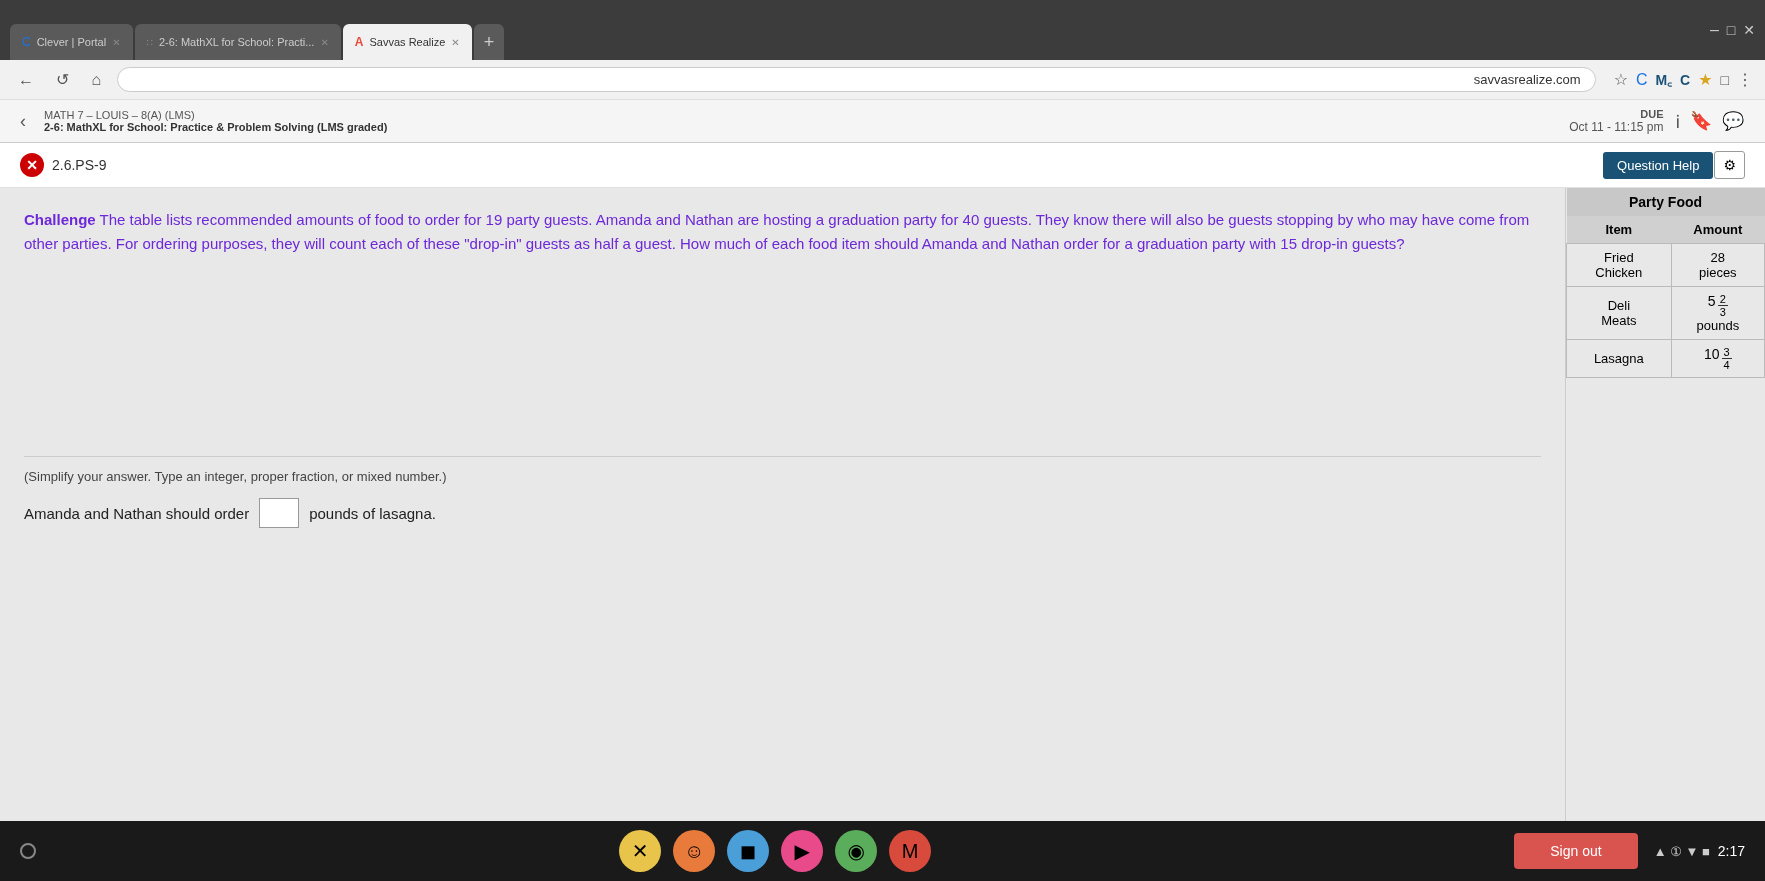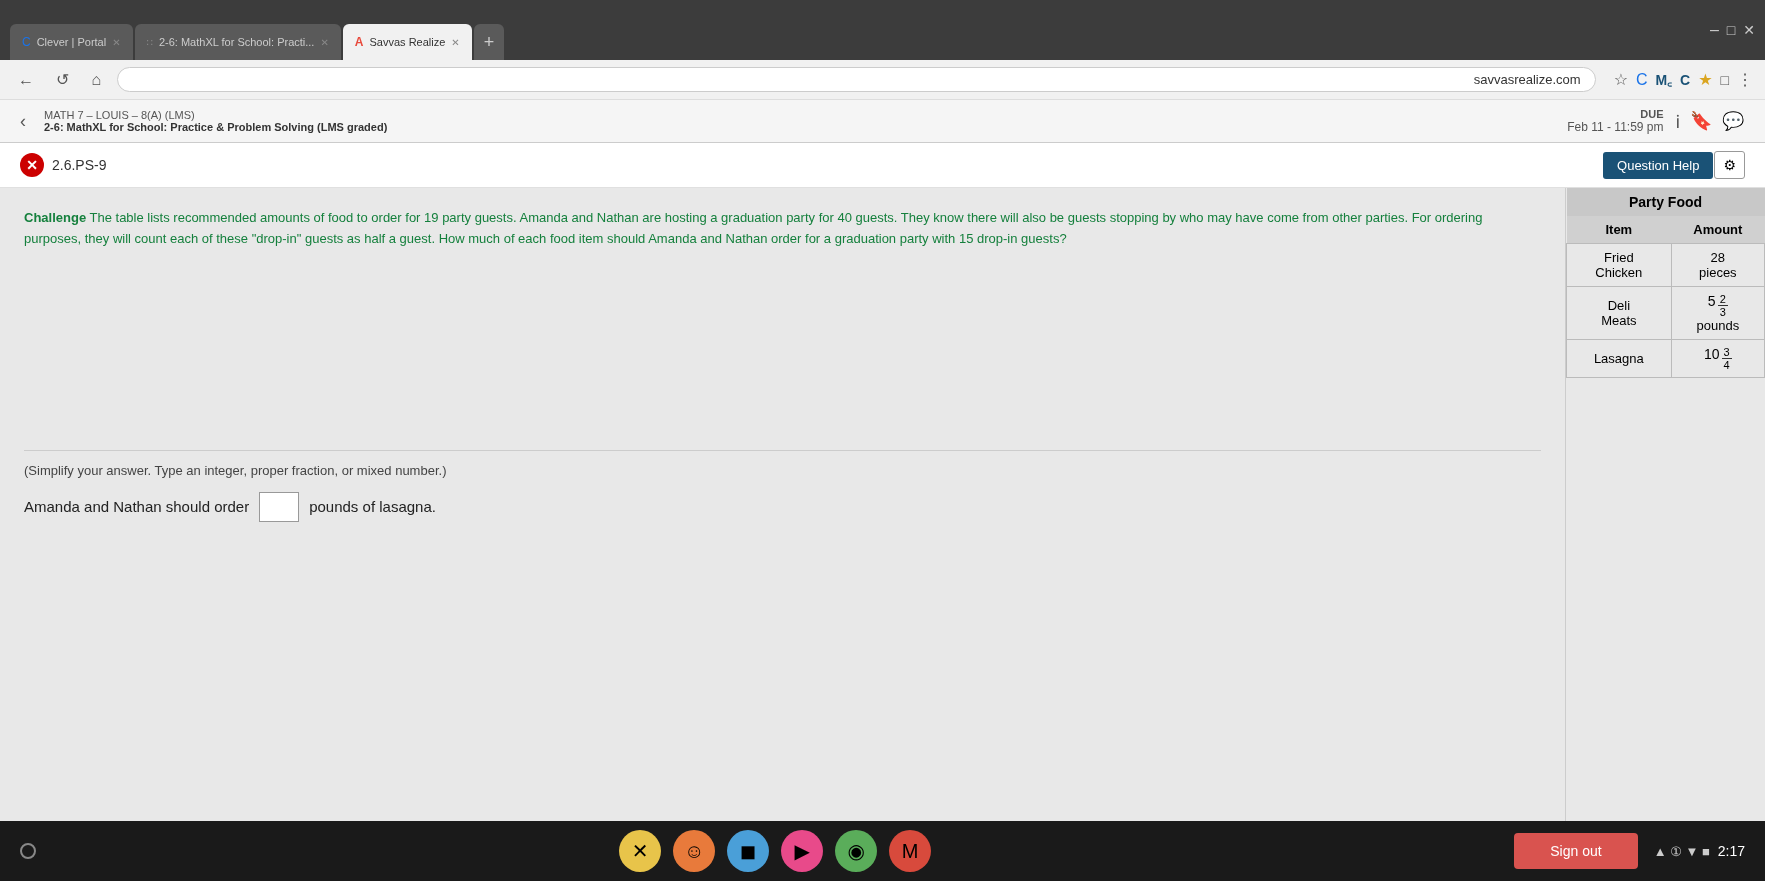--- a/index.html
+++ b/index.html
@@ -186,23 +186,23 @@
       height: 100%;
     }
 
     .question-text-area {
       flex: 1;
       padding: 20px 24px;
       overflow-y: auto;
     }
 
     .challenge-text {
-      font-size: 13px;
+      font-size: 15px;
       line-height: 1.6;
-      color: #15803d;
+      color: #6d28d9;
     }
     .challenge-bold {
       font-weight: bold;
     }
 
     .divider-line {
       border: none;
       border-top: 1px solid #ccc;
       margin: 12px 0;
     }
@@ -399,21 +399,21 @@
     <div class="app-header-left">
       <span class="back-arrow">‹</span>
       <div class="breadcrumb-container">
         <div class="breadcrumb-top">MATH 7 – LOUIS – 8(A) (LMS)</div>
         <div class="breadcrumb-main">2-6: MathXL for School: Practice &amp; Problem Solving (LMS graded)</div>
       </div>
     </div>
     <div class="app-header-right">
       <div class="due-info">
         <div class="due-label">DUE</div>
-        <div>Feb 11 - 11:59 pm</div>
+        <div>Oct 11 - 11:15 pm</div>
       </div>
       <div class="header-icons">
         <button class="header-icon-btn">ℹ</button>
         <button class="header-icon-btn">🔖</button>
         <button class="header-icon-btn">💬</button>
       </div>
     </div>
   </div>
 
   <div class="question-header">

